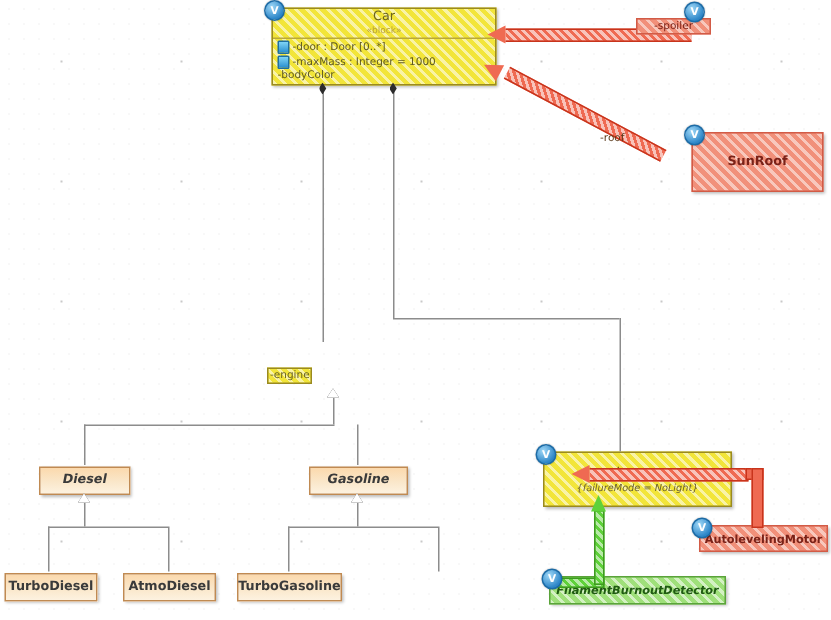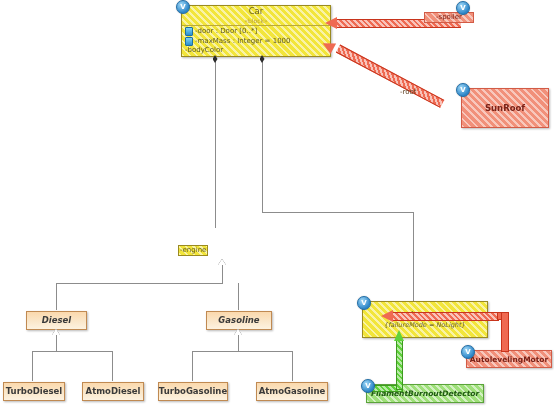--- a/index.html
+++ b/index.html
@@ -250,23 +250,20 @@
   </div>
 
   <div class="cls peach" style="left:3px;top:382px;width:62px;height:19px;justify-content:center;">
     <div class="cname bold">TurboDiesel</div>
   </div>
 
   <div class="cls peach" style="left:158px;top:382px;width:70px;height:19px;justify-content:center;">
     <div class="cname bold">TurboGasoline</div>
   </div>
 
-  <div class="cls peach" style="left:256px;top:382px;width:72px;height:19px;justify-content:center;">
-    <div class="cname bold">AtmoGasoline</div>
-  </div>
 
   <div class="cls yellow" style="left:362px;top:301px;width:126px;height:37px;justify-content:center;">
     <div class="cname">Lamps</div>
     <div class="constraint">{failureMode = NoLight}</div>
   </div>
   <div class="cornerV" style="left:357px;top:296px;">V</div>
 
   <div class="cls salmon" style="left:466px;top:350px;width:86px;height:18px;justify-content:center;">
     <div class="cname bold" style="font-size:7.5px;">AutolevelingMotor</div>
   </div>

